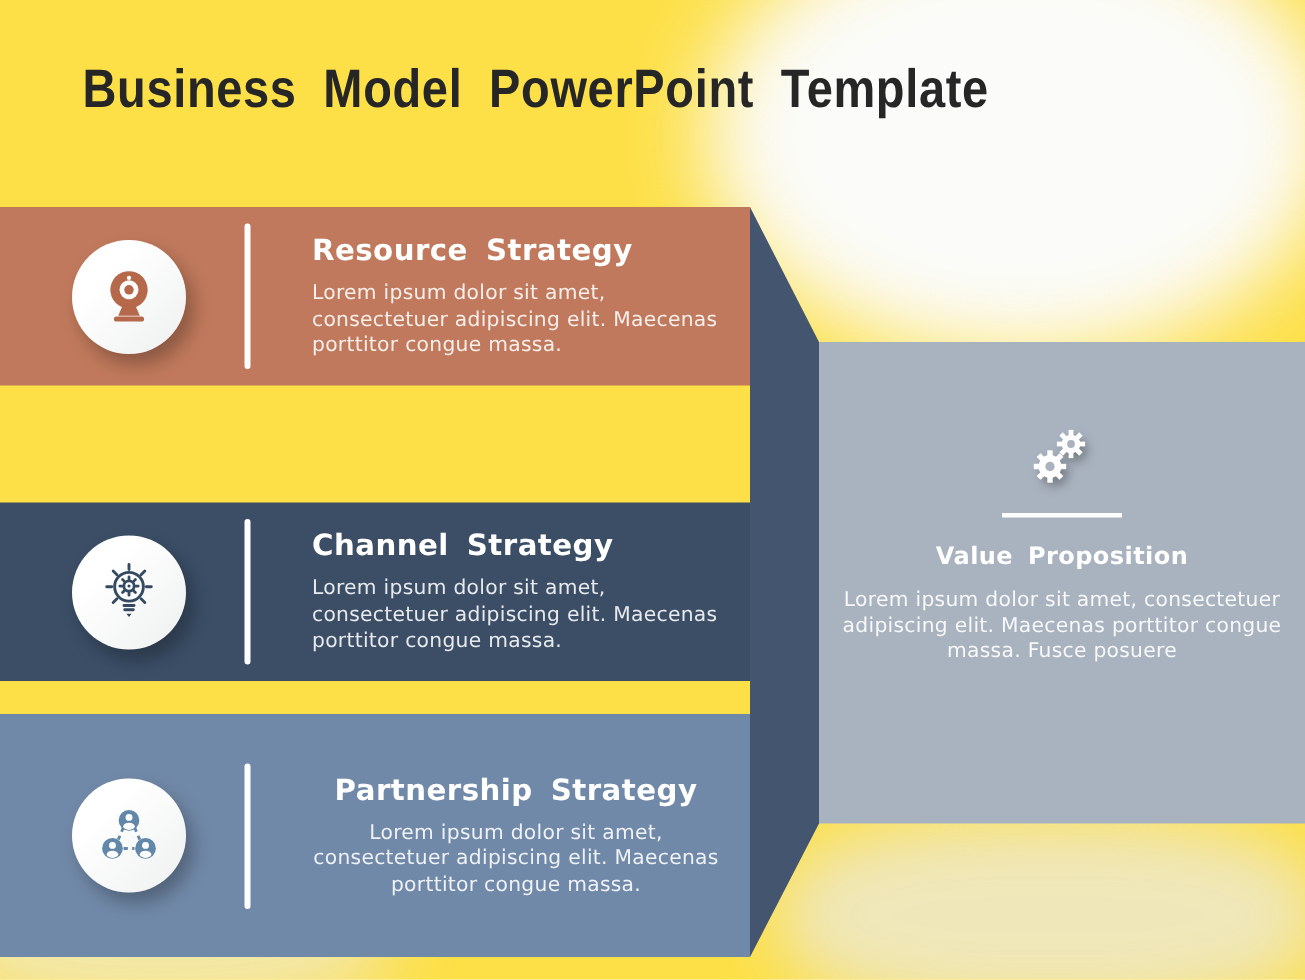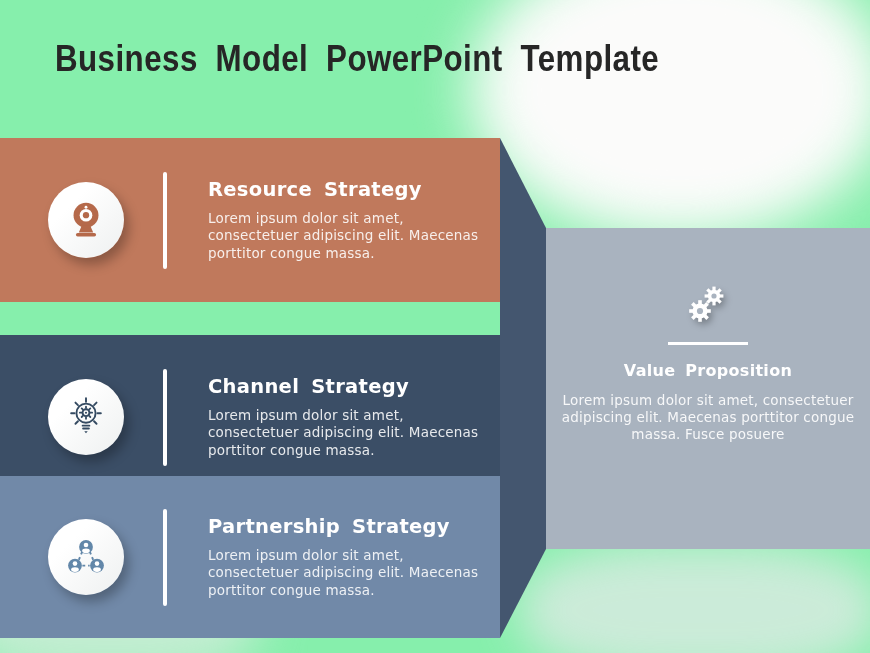--- a/index.html
+++ b/index.html
@@ -16,26 +16,26 @@
 
   .title{
     position:absolute;left:55px;top:38px;margin:0;
     font-family:"Liberation Sans",sans-serif;
     font-size:36px;font-weight:600;color:#262626;
     letter-spacing:.5px;word-spacing:10px;line-height:42px;
     transform:scaleX(.87);transform-origin:left center;white-space:nowrap;
   }
 
   .bar{
-    position:absolute;left:0;width:500px;height:164px;
+    position:absolute;left:0;width:500px;height:119px;
     display:flex;align-items:center;
   }
   .bar.resource{top:138px;}
   .bar.channel{top:307px;margin-top:28px;}
-  .bar.partnership{top:476px;height:162px;}
+  .bar.partnership{top:476px;height:162px;text-align:center;}
 
   .spine{
     position:absolute;left:500px;top:138px;width:46px;height:500px;
     clip-path:polygon(0 0,100% 18%,100% 82.2%,0 100%);
   }
 
   .icon-circle{
     width:76px;height:76px;border-radius:50%;
     margin-left:48px;flex:0 0 auto;
     background:linear-gradient(135deg,#ffffff 30%,#eef0f0 100%);
@@ -72,21 +72,21 @@
     letter-spacing:.3px;word-spacing:4px;text-align:center;
   }
   .value-body{
     margin:0;width:312px;font-size:13.5px;line-height:17px;
     color:rgba(255,255,255,.9);text-align:center;letter-spacing:.2px;
   }
 </style>
 </head>
 <body>
 
-<div class="slide" style="background-color: #86efac;">
+<div class="slide" style="background-color: #fde047;">
 
   <div class="bg-blob b1"></div>
   <div class="bg-blob b2"></div>
   <div class="bg-blob b3"></div>
 
   <h1 class="title" style="color: rgb(38, 38, 38);">Business Model PowerPoint Template</h1>
 
   <div class="spine" style="background-color: rgb(68, 86, 111);"></div>
 
   <div class="bar resource" style="background-color: rgb(192, 121, 92);">

